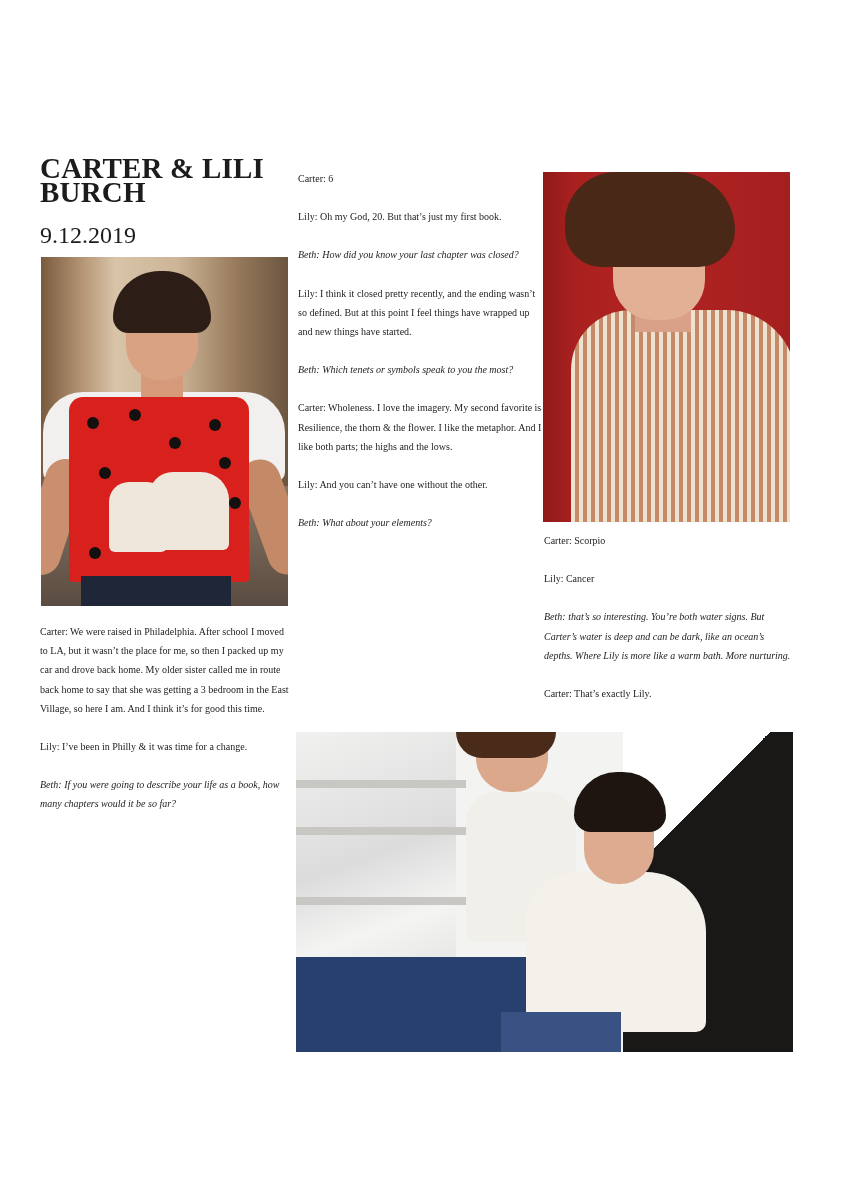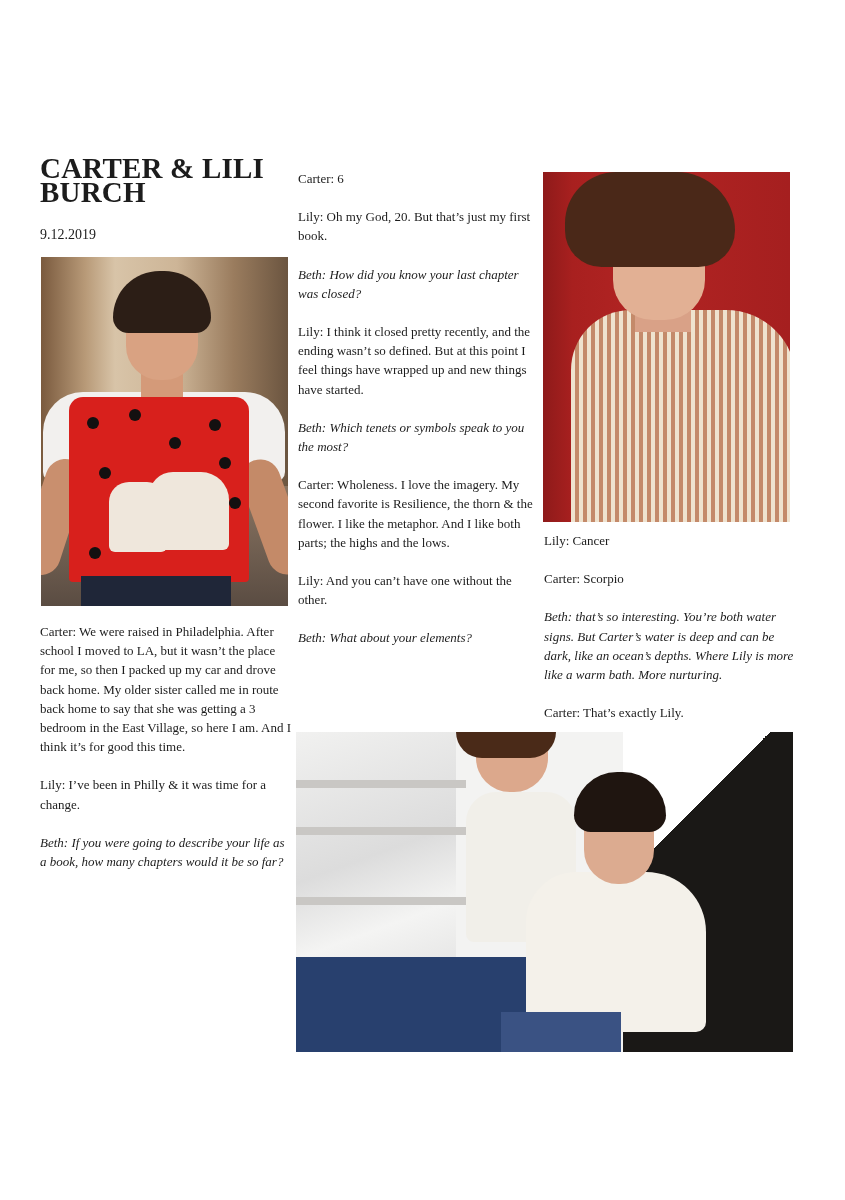--- a/index.html
+++ b/index.html
@@ -6,25 +6,25 @@
   html, body { width: 845px; height: 1200px; background: #ffffff; overflow: hidden; }
   body { position: relative; font-family: "Liberation Serif", "DejaVu Serif", serif; color: #1a1a1a; }
 
   .title {
     position: absolute; left: 40px; top: 156px; width: 250px;
     font-family: "Liberation Serif", serif; font-weight: bold;
     font-size: 29px; line-height: 24px; letter-spacing: 0.2px; color: #1c1c1c;
   }
   .date {
     position: absolute; left: 40px; top: 224px;
-    font-size: 14px; line-height: 22px; color: #1c1c1c;
+    font-size: 24px; line-height: 22px; color: #1c1c1c;
   }
 
   .col {
-    position: absolute; font-size: 13px; line-height: 19.2px; color: #1c1c1c;
+    position: absolute; font-size: 10px; line-height: 19.2px; color: #1c1c1c;
   }
   .col p { margin-bottom: 19px; }
   .col p.q { font-style: italic; }
   .col-left { left: 40px; top: 622px; width: 252px; }
   .col-mid { left: 298px; top: 169px; width: 244px; }
   .col-right { left: 544px; top: 531px; width: 250px; }
 
   .photo { position: absolute; overflow: hidden; }
 
   
@@ -111,22 +111,22 @@
 </div>
 
 <div class="photo p2" title="Carter Burch in a cream open-knit tee against a red wall">
   <div class="shirt"></div>
   <div class="neck"></div>
   <div class="face"></div>
   <div class="hair"></div>
 </div>
 
 <div class="col col-right">
+  <p>Carter:  Scorpio</p>
   <p>Lily:  Cancer</p>
-  <p>Carter:  Scorpio</p>
   <p class="q">Beth:  that’s so interesting.  You’re both water signs.  But Carter’s water is deep and can be dark, like an ocean’s depths. Where Lily is more like a warm bath. More nurturing.</p>
   <p>Carter:  That’s exactly Lily.</p>
 </div>
 
 <div class="col col-left">
   <p>Carter: We were raised in Philadelphia. After school I moved to LA, but it wasn’t the place for me, so then I packed up my car and drove back home. My older sister called me in route  back home to say that she was getting a 3 bedroom in the East Village, so here I am.  And I think it’s for good this time.</p>
   <p>Lily:  I’ve been in Philly &amp; it was time for a change.</p>
   <p class="q">Beth: If you were going to describe your life as a book, how many chapters would it be so far?</p>
 </div>
 

